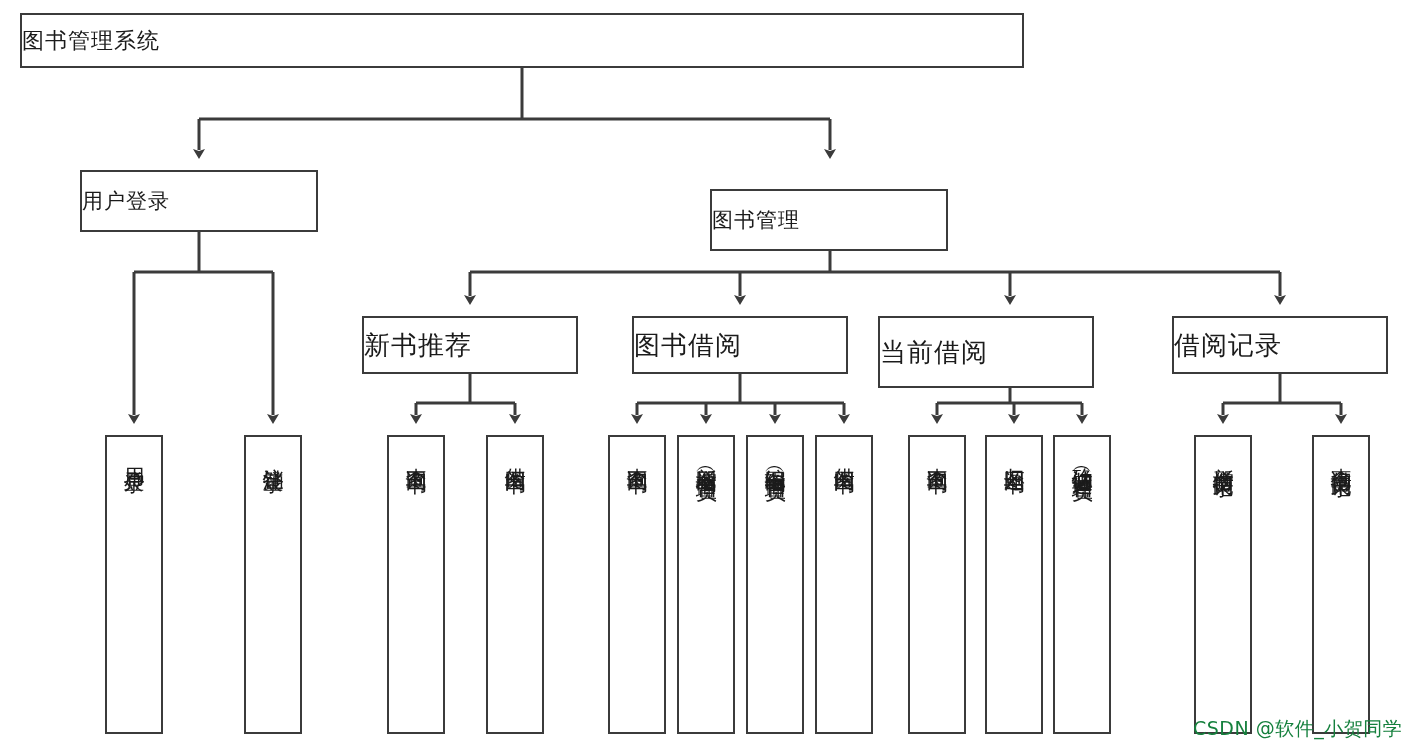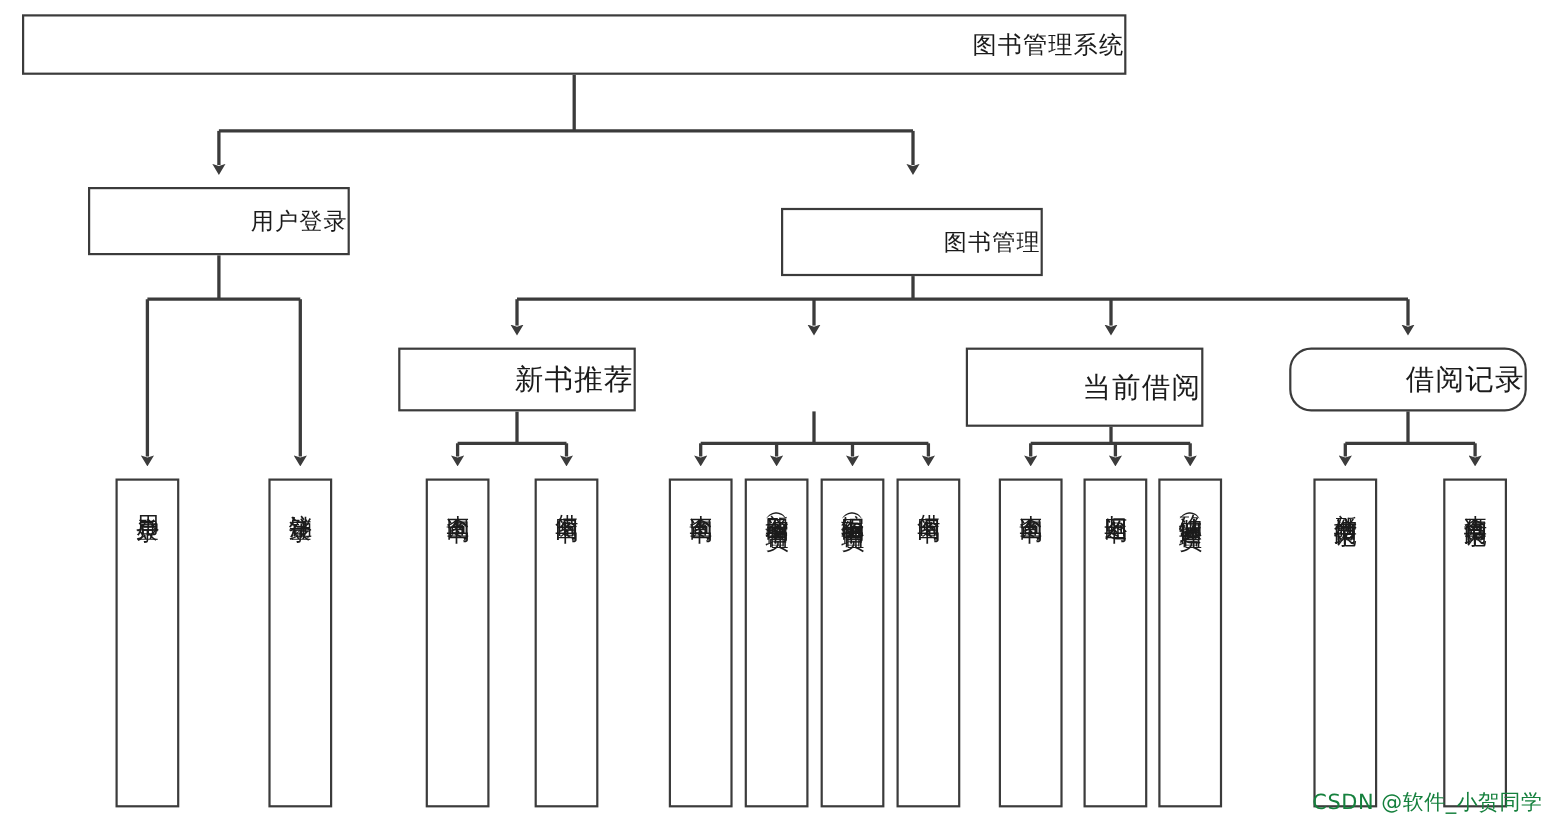--- a/index.html
+++ b/index.html
@@ -25,21 +25,21 @@
     height: 747px;
     pointer-events: none;
   }
   .node {
     position: absolute;
     box-sizing: border-box;
     background: #ffffff;
     border: 2.5px solid #3b3b3b;
     display: flex;
     align-items: center;
-    justify-content: flex-end;
+    justify-content: flex-start;
     color: #1b1b1b;
   }
   .node.level-0 {
     font-size: 22px;
     letter-spacing: 1px;
   }
   .node.level-1 {
     font-size: 21px;
     letter-spacing: 1px;
   }
@@ -131,24 +131,27 @@
   <div class="node level-1" id="node-user-login" style="left: 80px; top: 170px; width: 238px; height: 62px;">
     <span>用户登录</span>
   </div>
   <div class="node level-1" id="node-book-manage" style="left: 710px; top: 170px; width: 238px; height: 62px; margin-top: 19px;">
     <span>图书管理</span>
   </div>
 
   <div class="node level-2" id="node-new-book-recommend" style="left: 362px; top: 316px; width: 216px; height: 58px;">
     <span>新书推荐</span>
   </div>
+  <div class="node level-2" id="node-book-borrow" style="left: 632px; top: 316px; width: 216px; height: 58px;">
+    <span>图书借阅</span>
+  </div>
   <div class="node level-2" id="node-current-borrow" style="left: 878px; top: 316px; width: 216px; height: 72px;">
     <span>当前借阅</span>
   </div>
-  <div class="node level-2" id="node-borrow-record" style="left: 1172px; top: 316px; width: 216px; height: 58px; border-radius: 20px;">
+  <div class="node level-2" id="node-borrow-record" style="left: 1172px; top: 316px; width: 216px; height: 58px;">
     <span>借阅记录</span>
   </div>
 
   <div class="node leaf" id="node-leaf-user-login" style="left: 105px; top: 435px; width: 58px; height: 299px;">
     <span class="vtext">用户登录</span>
   </div>
   <div class="node leaf" id="node-leaf-logout" style="left: 244px; top: 435px; width: 58px; height: 299px;">
     <span class="vtext">注销登录</span>
   </div>
   <div class="node leaf" id="node-leaf-query-book-1" style="left: 387px; top: 435px; width: 58px; height: 299px;">

